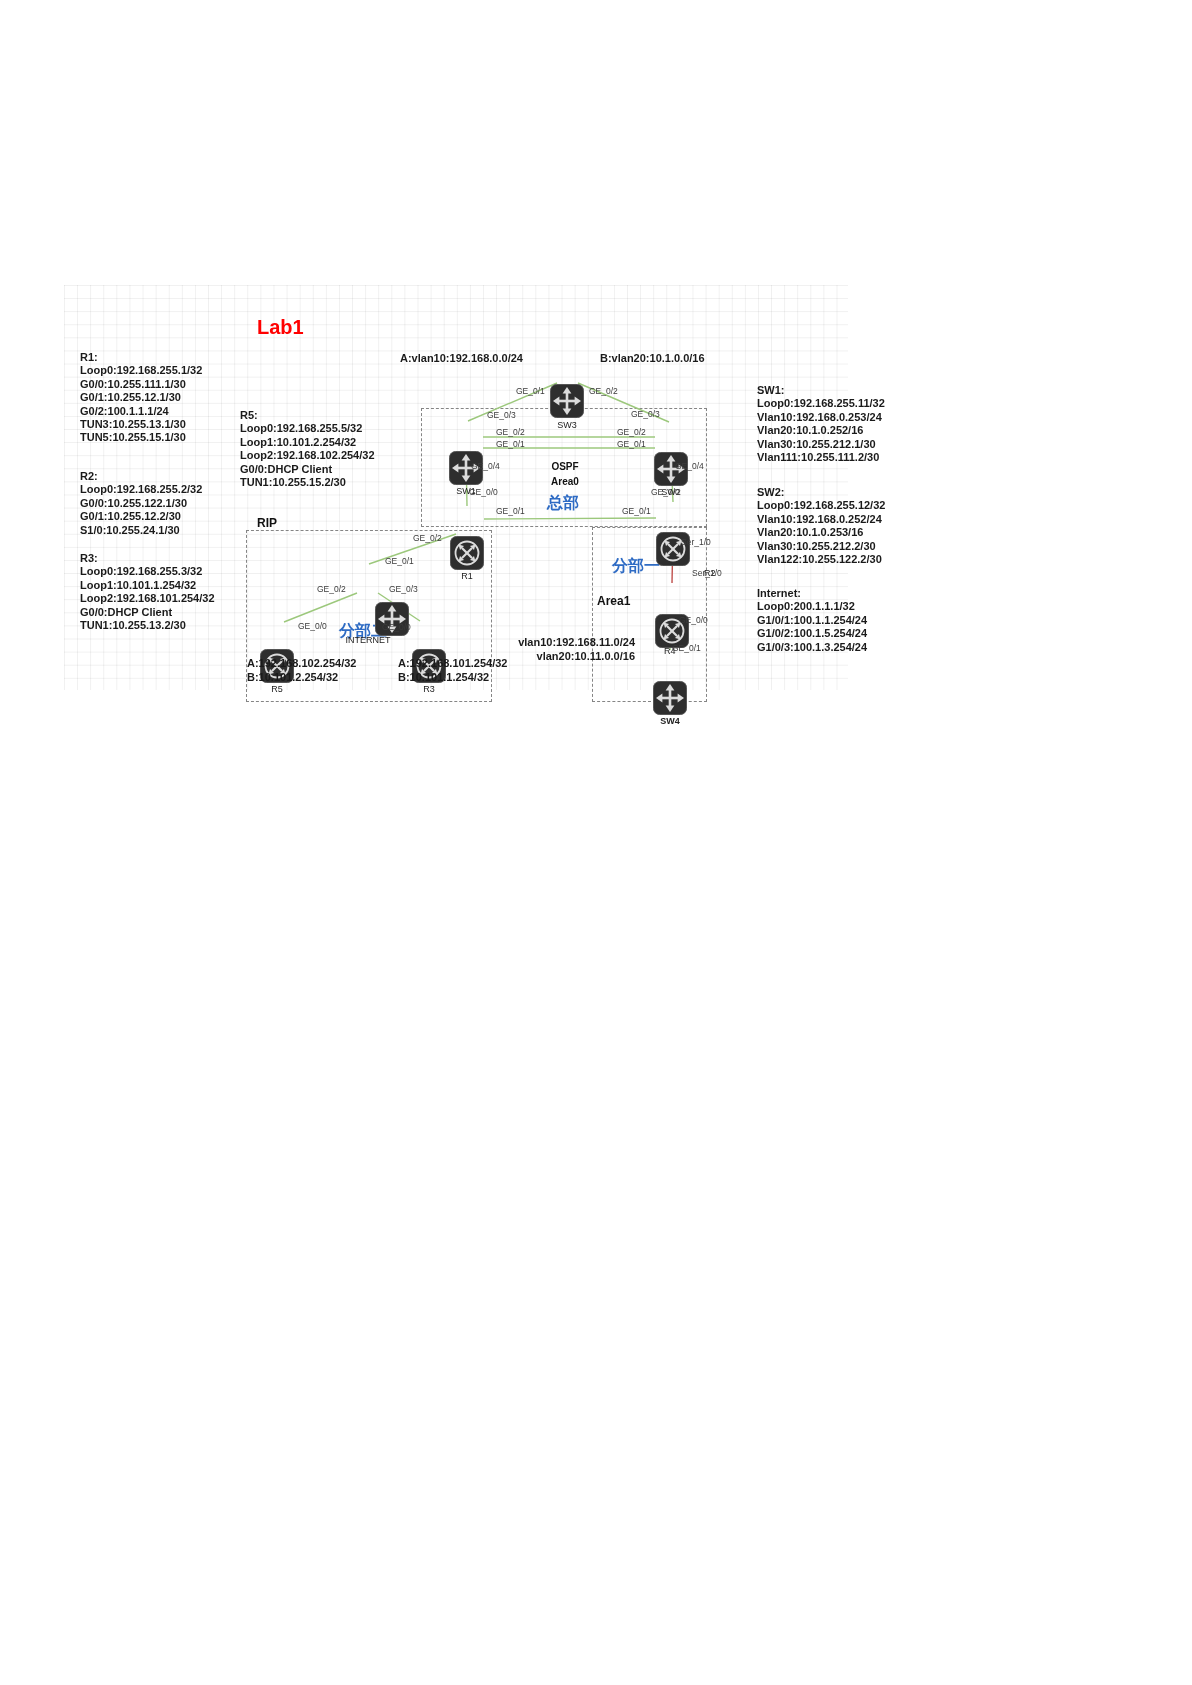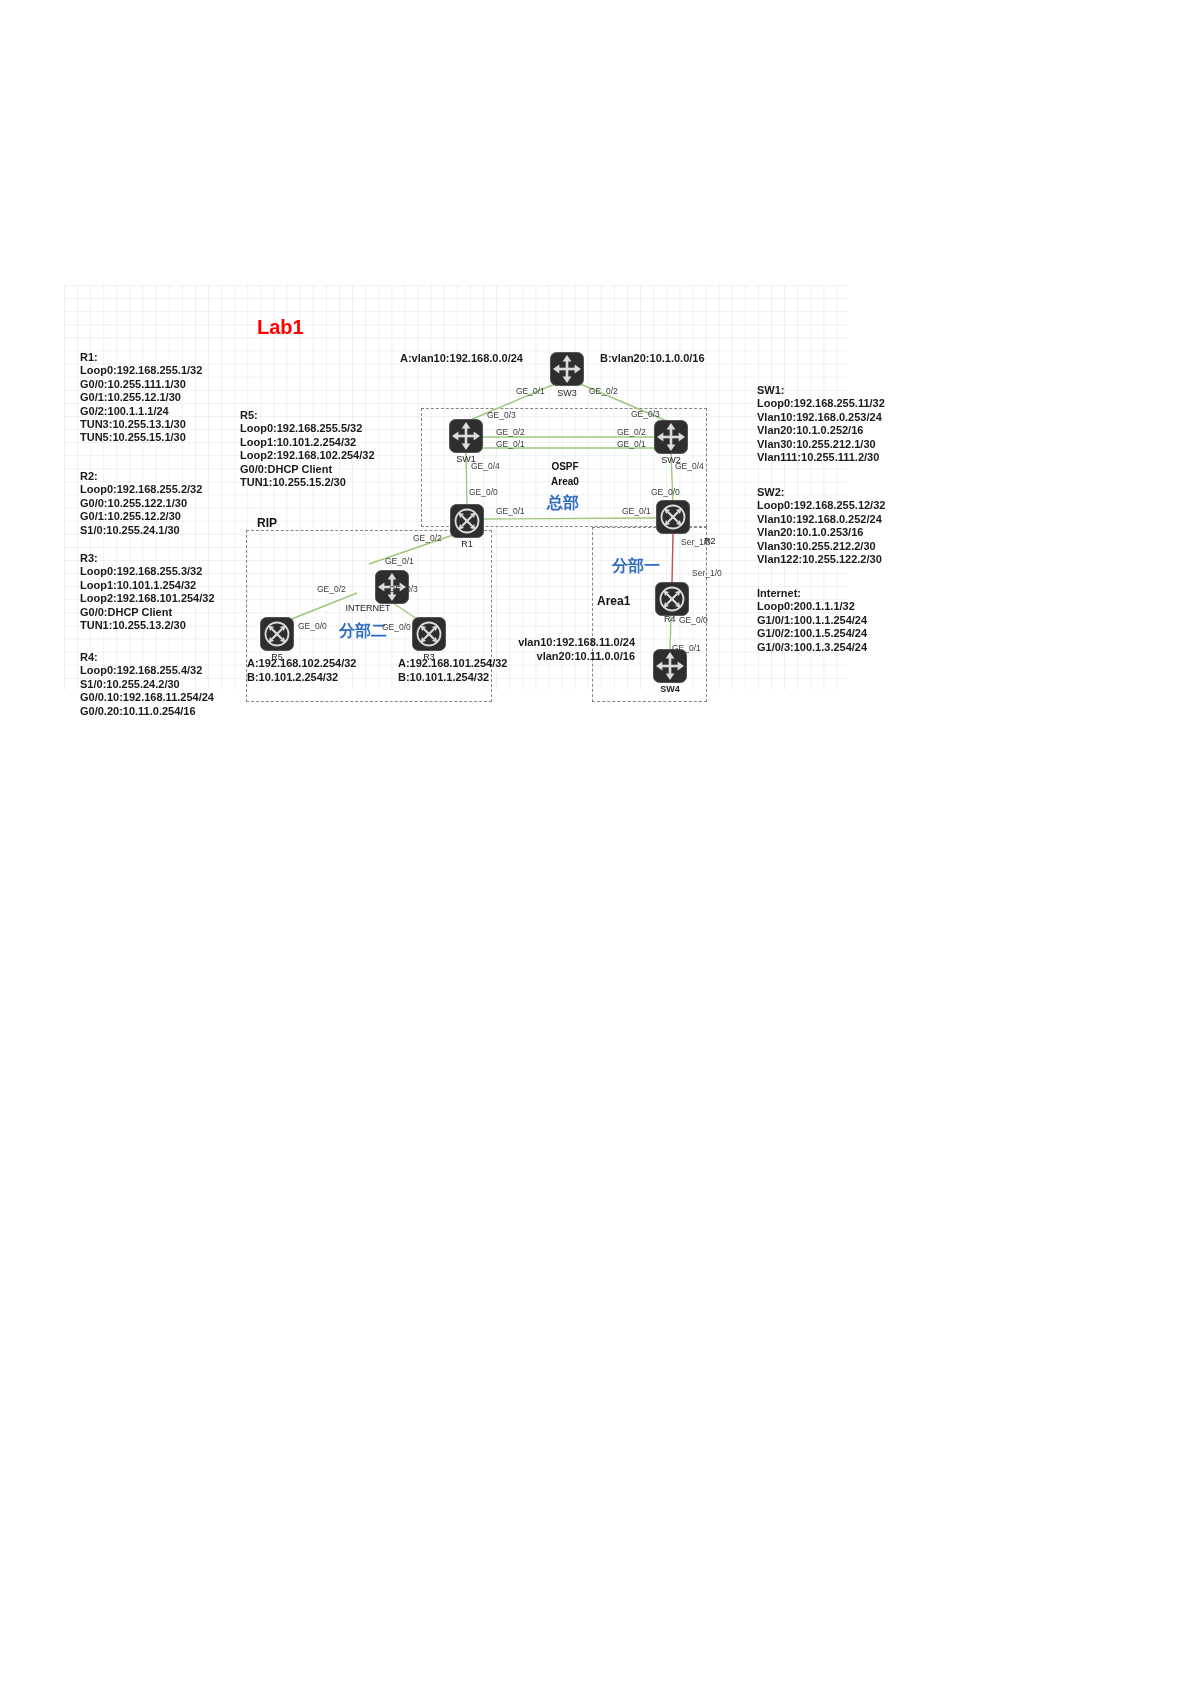--- a/index.html
+++ b/index.html
@@ -7,21 +7,21 @@
         font-family:"Liberation Sans",sans-serif;}
   .grid{position:absolute;left:64px;top:285px;width:784px;height:405px;
         background-image:linear-gradient(rgba(0,0,0,0.06) 1px,transparent 1px),
                          linear-gradient(90deg,rgba(0,0,0,0.06) 1px,transparent 1px);
         background-size:13.1px 13.1px;}
   .title{position:absolute;font-size:20px;font-weight:bold;color:#ff0000;}
   .info{position:absolute;font-size:11px;font-weight:bold;color:#1a1a1a;line-height:13.4px;white-space:nowrap;}
   .annot{position:absolute;font-size:11px;font-weight:bold;color:#1a1a1a;white-space:nowrap;}
   .area-box{position:absolute;border:1px dashed #858585;}
   .links{position:absolute;left:0;top:0;pointer-events:none;}
-  .node{position:absolute;width:34px;}
+  .node{position:absolute;width:34px;margin-top:32px;}
   .node svg{display:block;}
   .node-label{position:absolute;font-size:9px;color:#222;white-space:nowrap;}
   .node-label.center{left:0;width:34px;text-align:center;}
   .port{position:absolute;font-size:8.5px;color:#3b3b3b;white-space:nowrap;}
   .area-title{position:absolute;font-size:10px;font-weight:bold;color:#111;text-align:center;line-height:15px;}
   .area-sub{position:absolute;font-size:12px;font-weight:bold;color:#111;white-space:nowrap;}
   .cn{position:absolute;font-size:16px;font-weight:bold;color:#2e6bc4;white-space:nowrap;}
 </style>
 </head>
 <body>
@@ -71,27 +71,20 @@
 
   <div class="info" style="left:80px;top:552px;">
     <div>R3:</div>
     <div>Loop0:192.168.255.3/32</div>
     <div>Loop1:10.101.1.254/32</div>
     <div>Loop2:192.168.101.254/32</div>
     <div>G0/0:DHCP Client</div>
     <div>TUN1:10.255.13.2/30</div>
   </div>
 
-  <div class="info" style="left:80px;top:651px;">
-    <div>R4:</div>
-    <div>Loop0:192.168.255.4/32</div>
-    <div>S1/0:10.255.24.2/30</div>
-    <div>G0/0.10:192.168.11.254/24</div>
-    <div>G0/0.20:10.11.0.254/16</div>
-  </div>
 
   <div class="info" style="left:240px;top:409px;">
     <div>R5:</div>
     <div>Loop0:192.168.255.5/32</div>
     <div>Loop1:10.101.2.254/32</div>
     <div>Loop2:192.168.102.254/32</div>
     <div>G0/0:DHCP Client</div>
     <div>TUN1:10.255.15.2/30</div>
   </div>
 

